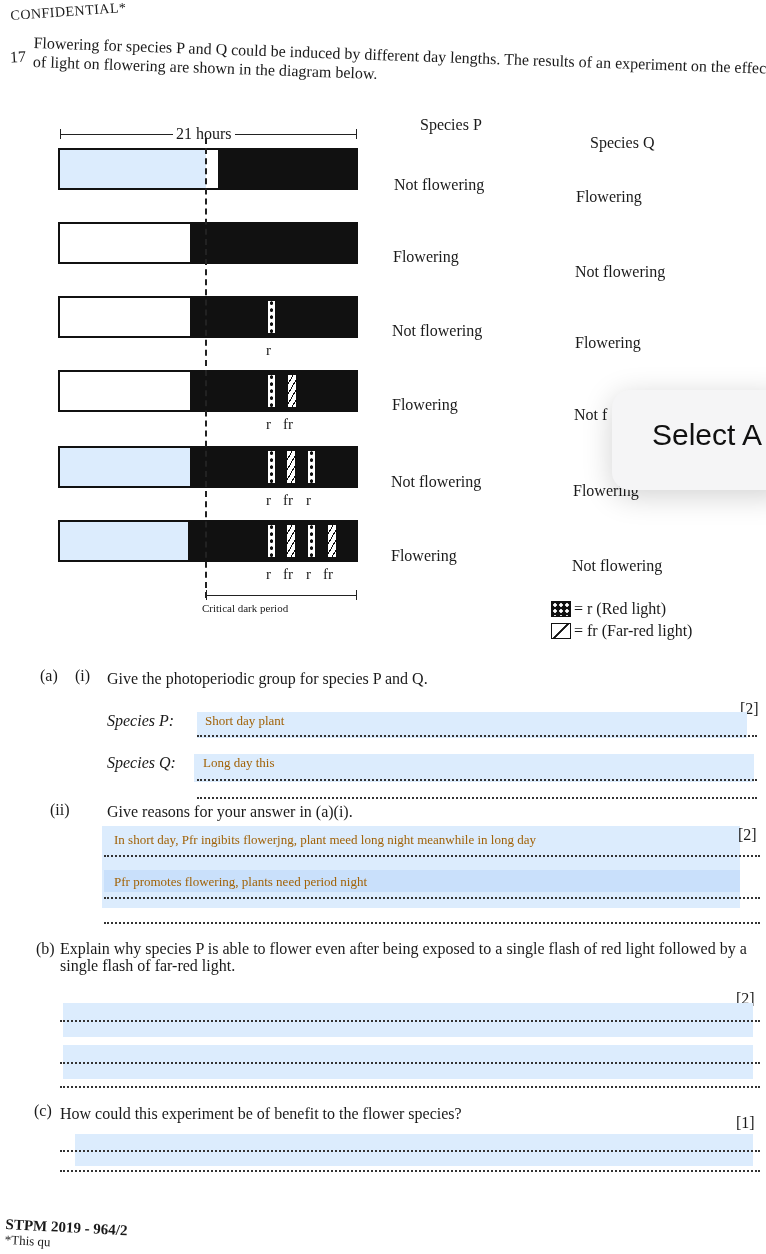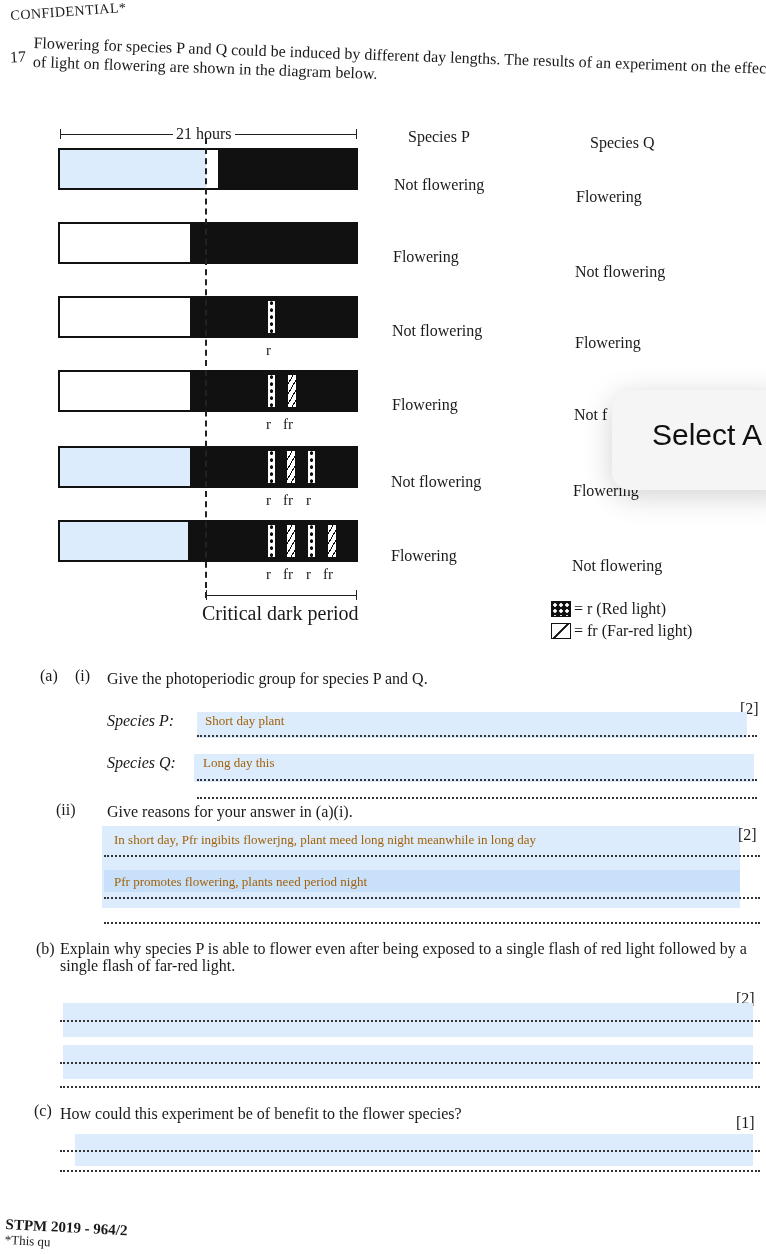--- a/index.html
+++ b/index.html
@@ -24,21 +24,21 @@
   .flash-r { position:absolute; top:3px; bottom:3px; width:7px; background:
       radial-gradient(circle at 50% 30%, #111 1.5px, transparent 2px) 0 0/7px 7px, #fff; }
   .flash-fr { position:absolute; top:3px; bottom:3px; width:8px; background:
       repeating-linear-gradient(120deg, #fff 0 4px, #111 4px 5px); }
   .flash-label { position:absolute; font-size:15px; }
   .dash-line { position:absolute; left:147px; top:10px; height:460px; border-left:2px dashed #222; }
   .hours-line { position:absolute; top:6px; height:0; border-top:1.5px solid #222; }
   .tick { position:absolute; width:0; height:10px; border-left:1.5px solid #222; }
   .hours-label { position:absolute; left:115px; top:-3px; font-size:16px; background:#fff; padding:0 3px; }
   .crit-line { position:absolute; left:148px; top:467px; width:150px; border-top:1.5px solid #222; }
-  .crit-label { position:absolute; left:144px; top:474px; font-size:20px; }
+  .crit-label { position:absolute; left:144px; top:474px; font-size:11px; }
 
   .col-head { font-size:16px; }
   .result { font-size:16px; }
 
   .legend { left:515px; top:598px; font-size:16px; line-height:22px; }
   .legend-row { display:flex; align-items:center; gap:3px;padding-left:36px; }
   .sw-r { display:inline-block; width:18px; height:14px; border:1px solid #111; background:
       radial-gradient(circle, #fff 1.5px, transparent 2px) 0 0/6px 6px, #111; }
   .sw-fr { display:inline-block; width:18px; height:14px; border:1.5px solid #111; background:
       linear-gradient(135deg, transparent 46%, #111 47%, #111 53%, transparent 54%), #fff; }
@@ -120,21 +120,21 @@
   <div class="flash-label" style="left:248px; top:438px;">r</div>
   <div class="flash-label" style="left:265px; top:438px;">fr</div>
 
   <div class="dash-line"></div>
   <div class="crit-line"></div>
   <div class="tick" style="left:148px; top:462px;"></div>
   <div class="tick" style="left:298px; top:462px;"></div>
   <div class="crit-label">Critical dark period</div>
 </div>
 
-<div class="abs col-head" style="left:408px; top:116px;margin-top:12px;">Species P</div>
+<div class="abs col-head" style="left:420px; top:116px;">Species P</div>
 <div class="abs col-head" style="left:590px; top:134px;">Species Q</div>
 
 <div class="abs result" style="left:394px; top:176px;">Not flowering</div>
 <div class="abs result" style="left:576px; top:188px;">Flowering</div>
 <div class="abs result" style="left:393px; top:248px;">Flowering</div>
 <div class="abs result" style="left:575px; top:263px;">Not flowering</div>
 <div class="abs result" style="left:392px; top:322px;">Not flowering</div>
 <div class="abs result" style="left:575px; top:334px;">Flowering</div>
 <div class="abs result" style="left:392px; top:396px;">Flowering</div>
 <div class="abs result" style="left:574px; top:406px;">Not f</div>
@@ -167,21 +167,21 @@
 <div class="field" style="left:197px; top:712px; width:550px; height:26px;"></div>
 <div class="answer" style="left:205px; top:713px;">Short day plant</div>
 <div class="dots" style="left:197px; top:735px; width:560px;"></div>
 
 <div class="abs qtext" style="left:107px; top:754px; font-style:italic;">Species Q:</div>
 <div class="field" style="left:194px; top:754px; width:560px; height:28px;"></div>
 <div class="answer" style="left:203px; top:755px;">Long day this</div>
 <div class="dots" style="left:197px; top:779px; width:560px;"></div>
 <div class="dots" style="left:197px; top:797px; width:560px;"></div>
 
-<div class="abs qtext" style="left:56px; top:801px;">(ii)</div>
+<div class="abs qtext" style="left:50px; top:801px;">(ii)</div>
 <div class="abs qtext" style="left:107px; top:803px;">Give reasons for your answer in (a)(i).</div>
 <div class="field" style="left:102px; top:826px; width:638px; height:82px;"></div>
 <div class="field dark" style="left:104px; top:870px; width:636px; height:22px;"></div>
 <div class="answer" style="left:114px; top:832px;">In short day, Pfr ingibits flowerjng, plant meed long night meanwhile in long day</div>
 <div class="abs marks" style="left:738px; top:826px;">[2]</div>
 <div class="dots" style="left:104px; top:855px; width:656px;"></div>
 <div class="answer" style="left:114px; top:874px;">Pfr promotes flowering, plants need period night</div>
 <div class="dots" style="left:104px; top:897px; width:656px;"></div>
 <div class="dots" style="left:104px; top:922px; width:656px;"></div>
 

